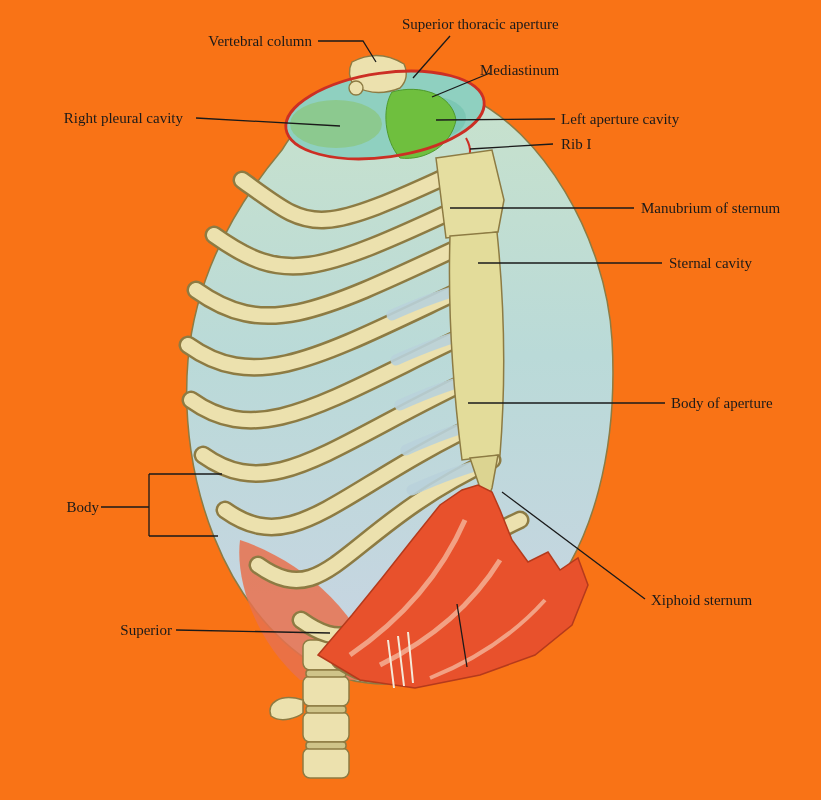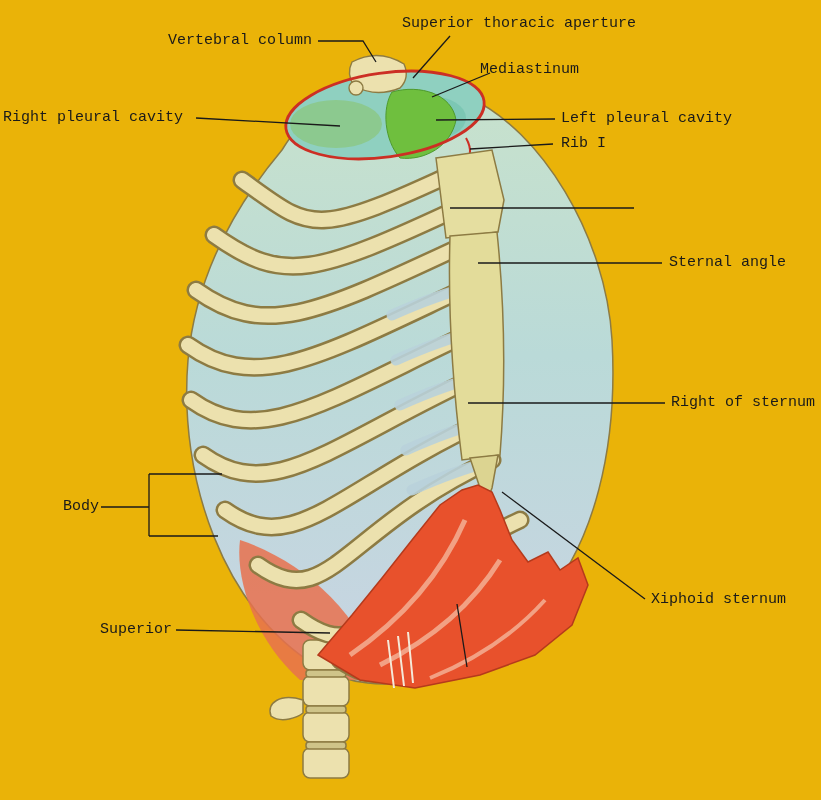--- a/index.html
+++ b/index.html
@@ -1,20 +1,20 @@
 <!DOCTYPE html>
 <html style="--bone: #ece1ae; --bone_outline: #8d7b43; --intercostal_top: #c8e2cc; --intercostal_mid: #badad8; --intercostal_bottom: #c9d4e3; --cartilage: #b9d2da; --mediastinum_green: #6fbf3e; --pleura_teal: #8fd0c0; --pleura_green: #8cc98f; --aperture_red: #cc2f24; --diaphragm_orange: #e8512c; --diaphragm_stripe: #f2a184; --sternum: #e5dea0; --label_text: #1a1a1a;"><head>
 <meta charset="utf-8">
 <style>
   html,body{margin:0;padding:0;background:#ffffff;}
   #stage{
     position:relative;
     width:821px;height:800px;
-    background:#eab308;
-    font-family:Liberation Mono, monospace;
+    background:#f97316;
+    font-family:Liberation Serif, serif;
     overflow:hidden;
   }
   #stage svg{position:absolute;left:0;top:0;}
   .label{
     position:absolute;
     font-size:15px;
     line-height:18px;
     color:var(--label_text,#1a1a1a);
     white-space:nowrap;
   }
@@ -150,20 +150,21 @@
       <path class="leader" d="M 645,599 L 502,492"></path>
       <path class="leader" d="M 176,630 L 330,633"></path>
       <path class="leader" d="M 467,667 L 457,604"></path>
     </g>
   </svg>
 
   <div class="label" style="left:402px;top:15px">Superior thoracic aperture</div>
   <div class="label r" style="right:509px;top:32px">Vertebral column</div>
   <div class="label" style="left:480px;top:61px">Mediastinum</div>
   <div class="label r" style="right:638px;top:109px">Right pleural cavity</div>
-  <div class="label" style="left:561px;top:110px">Left pleural cavity</div>
+  <div class="label" style="left:561px;top:110px">Left aperture cavity</div>
   <div class="label" style="left:561px;top:135px">Rib I</div>
-  <div class="label" style="left:669px;top:254px">Sternal angle</div>
-  <div class="label" style="left:671px;top:394px">Right of sternum</div>
+  <div class="label" style="left:641px;top:199px">Manubrium of sternum</div>
+  <div class="label" style="left:669px;top:254px">Sternal cavity</div>
+  <div class="label" style="left:671px;top:394px">Body of aperture</div>
   <div class="label r" style="right:722px;top:498px">Body</div>
   <div class="label" style="left:651px;top:591px">Xiphoid sternum</div>
   <div class="label r" style="right:649px;top:621px">Superior</div>
 </div>
 
 </body></html>

